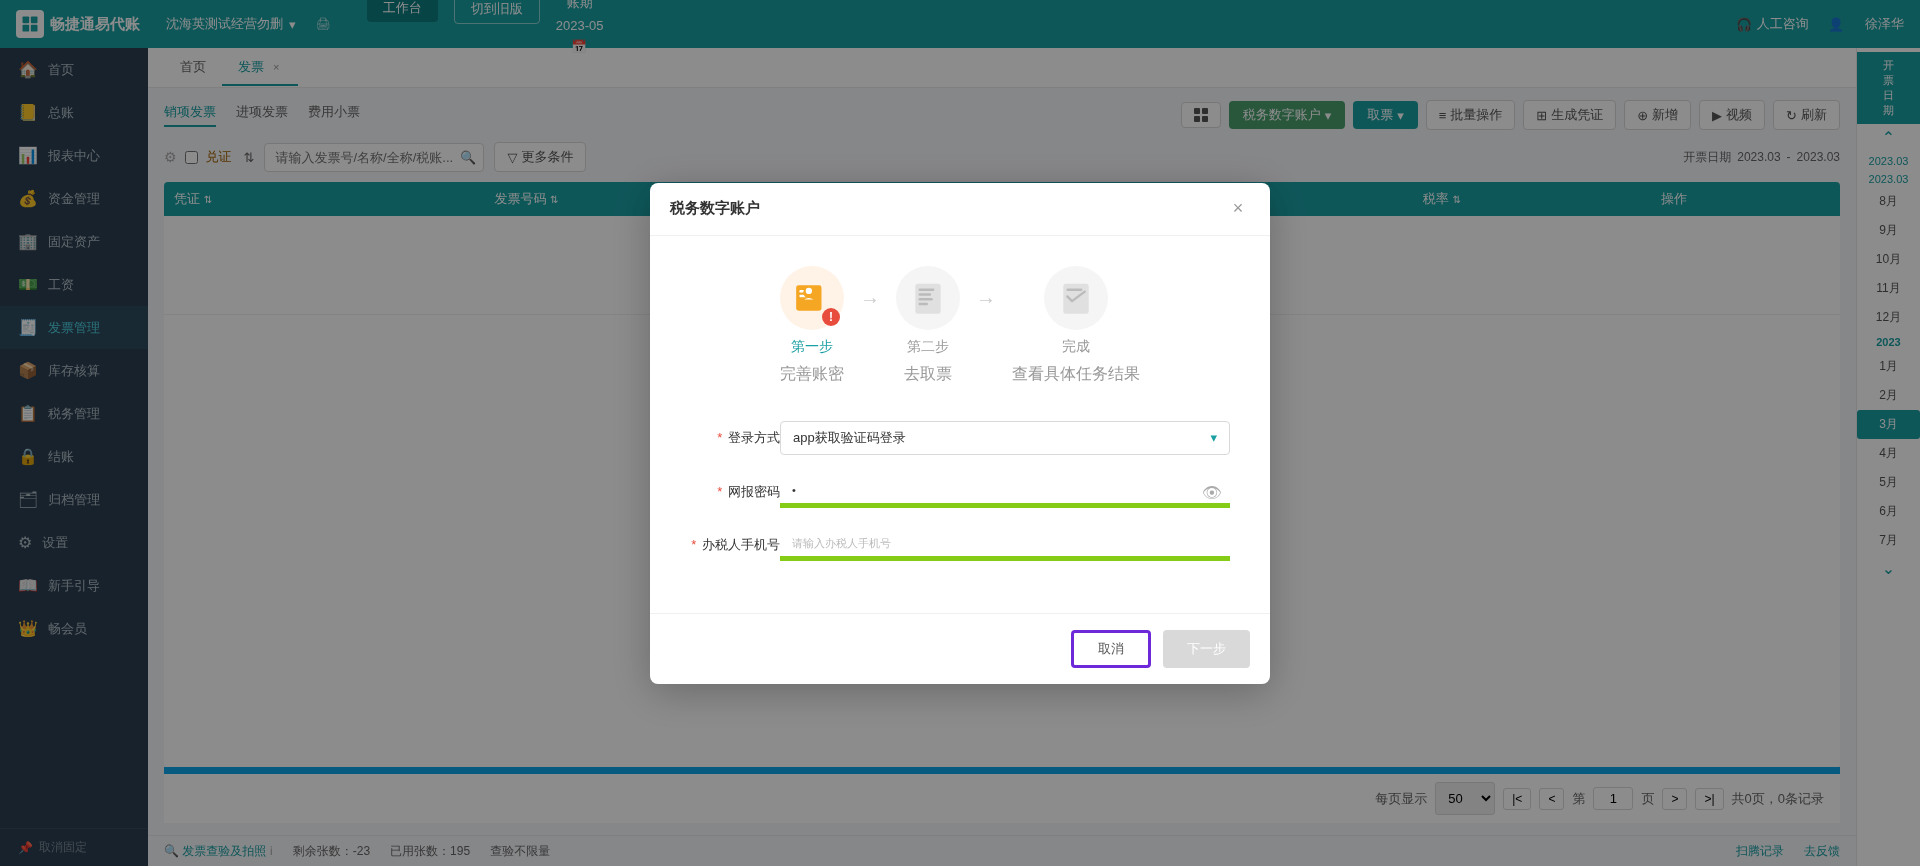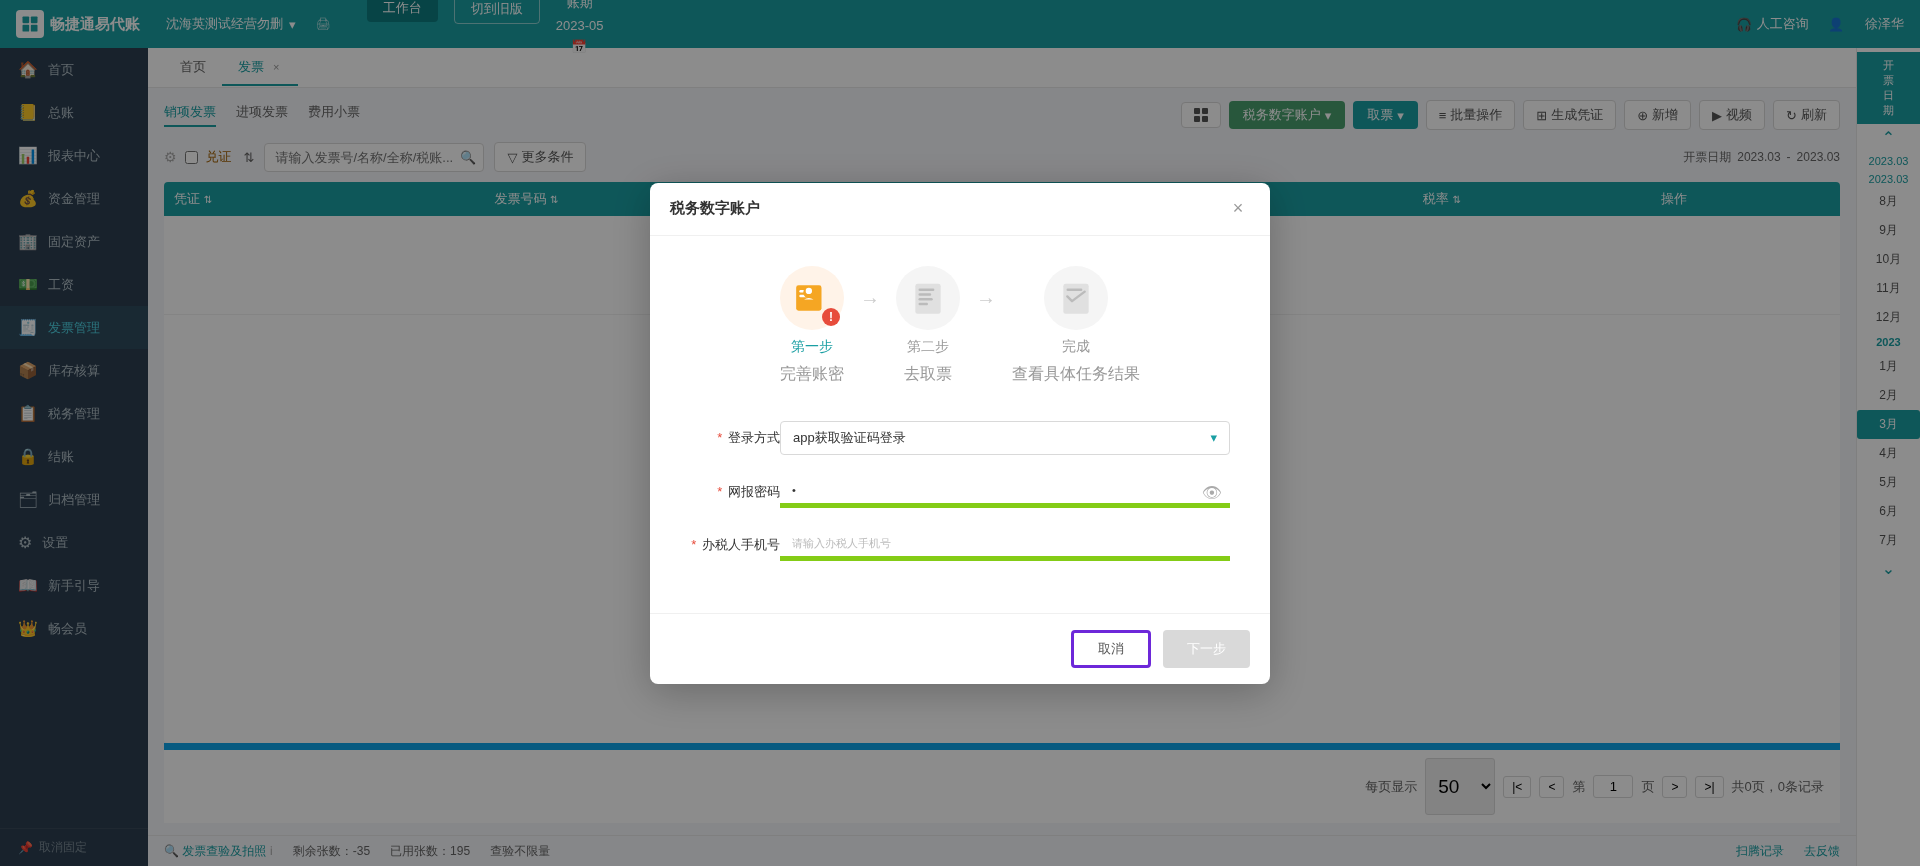--- a/index.html
+++ b/index.html
@@ -308,24 +308,24 @@
     }
     .page-input {
       width: 40px;
       padding: 3px 6px;
       border: 1px solid #d9d9d9;
       border-radius: 3px;
       text-align: center;
       font-size: 13px;
     }
     .page-select {
-      padding: 16px 8px;
+      padding: 7px 8px;
       border: 1px solid #d9d9d9;
       border-radius: 3px;
-      font-size: 19px;
+      font-size: 13px;
     }
 
     
     .bottom-bar {
       background: #f5f6fa;
       border-top: 1px solid #e8e8e8;
       padding: 6px 16px;
       display: flex;
       align-items: center;
       gap: 20px;
@@ -806,21 +806,21 @@
       </div>
 
     </div>
 
     <div class="bottom-bar">
       <span style="color:#1a9fa3; cursor:pointer;">
         <span>🔍</span>
         <span>发票查验及拍照</span>
         <span style="color:#aaa;">ℹ</span>
       </span>
-      <span>剩余张数：-35</span>
+      <span>剩余张数：-23</span>
       <span>已用张数：195</span>
       <span>查验不限量</span>
       <div style="flex:1;"></div>
       <a>扫腾记录</a>
       <a>去反馈</a>
     </div>
 
   </div>
 
   <div class="right-panel">

